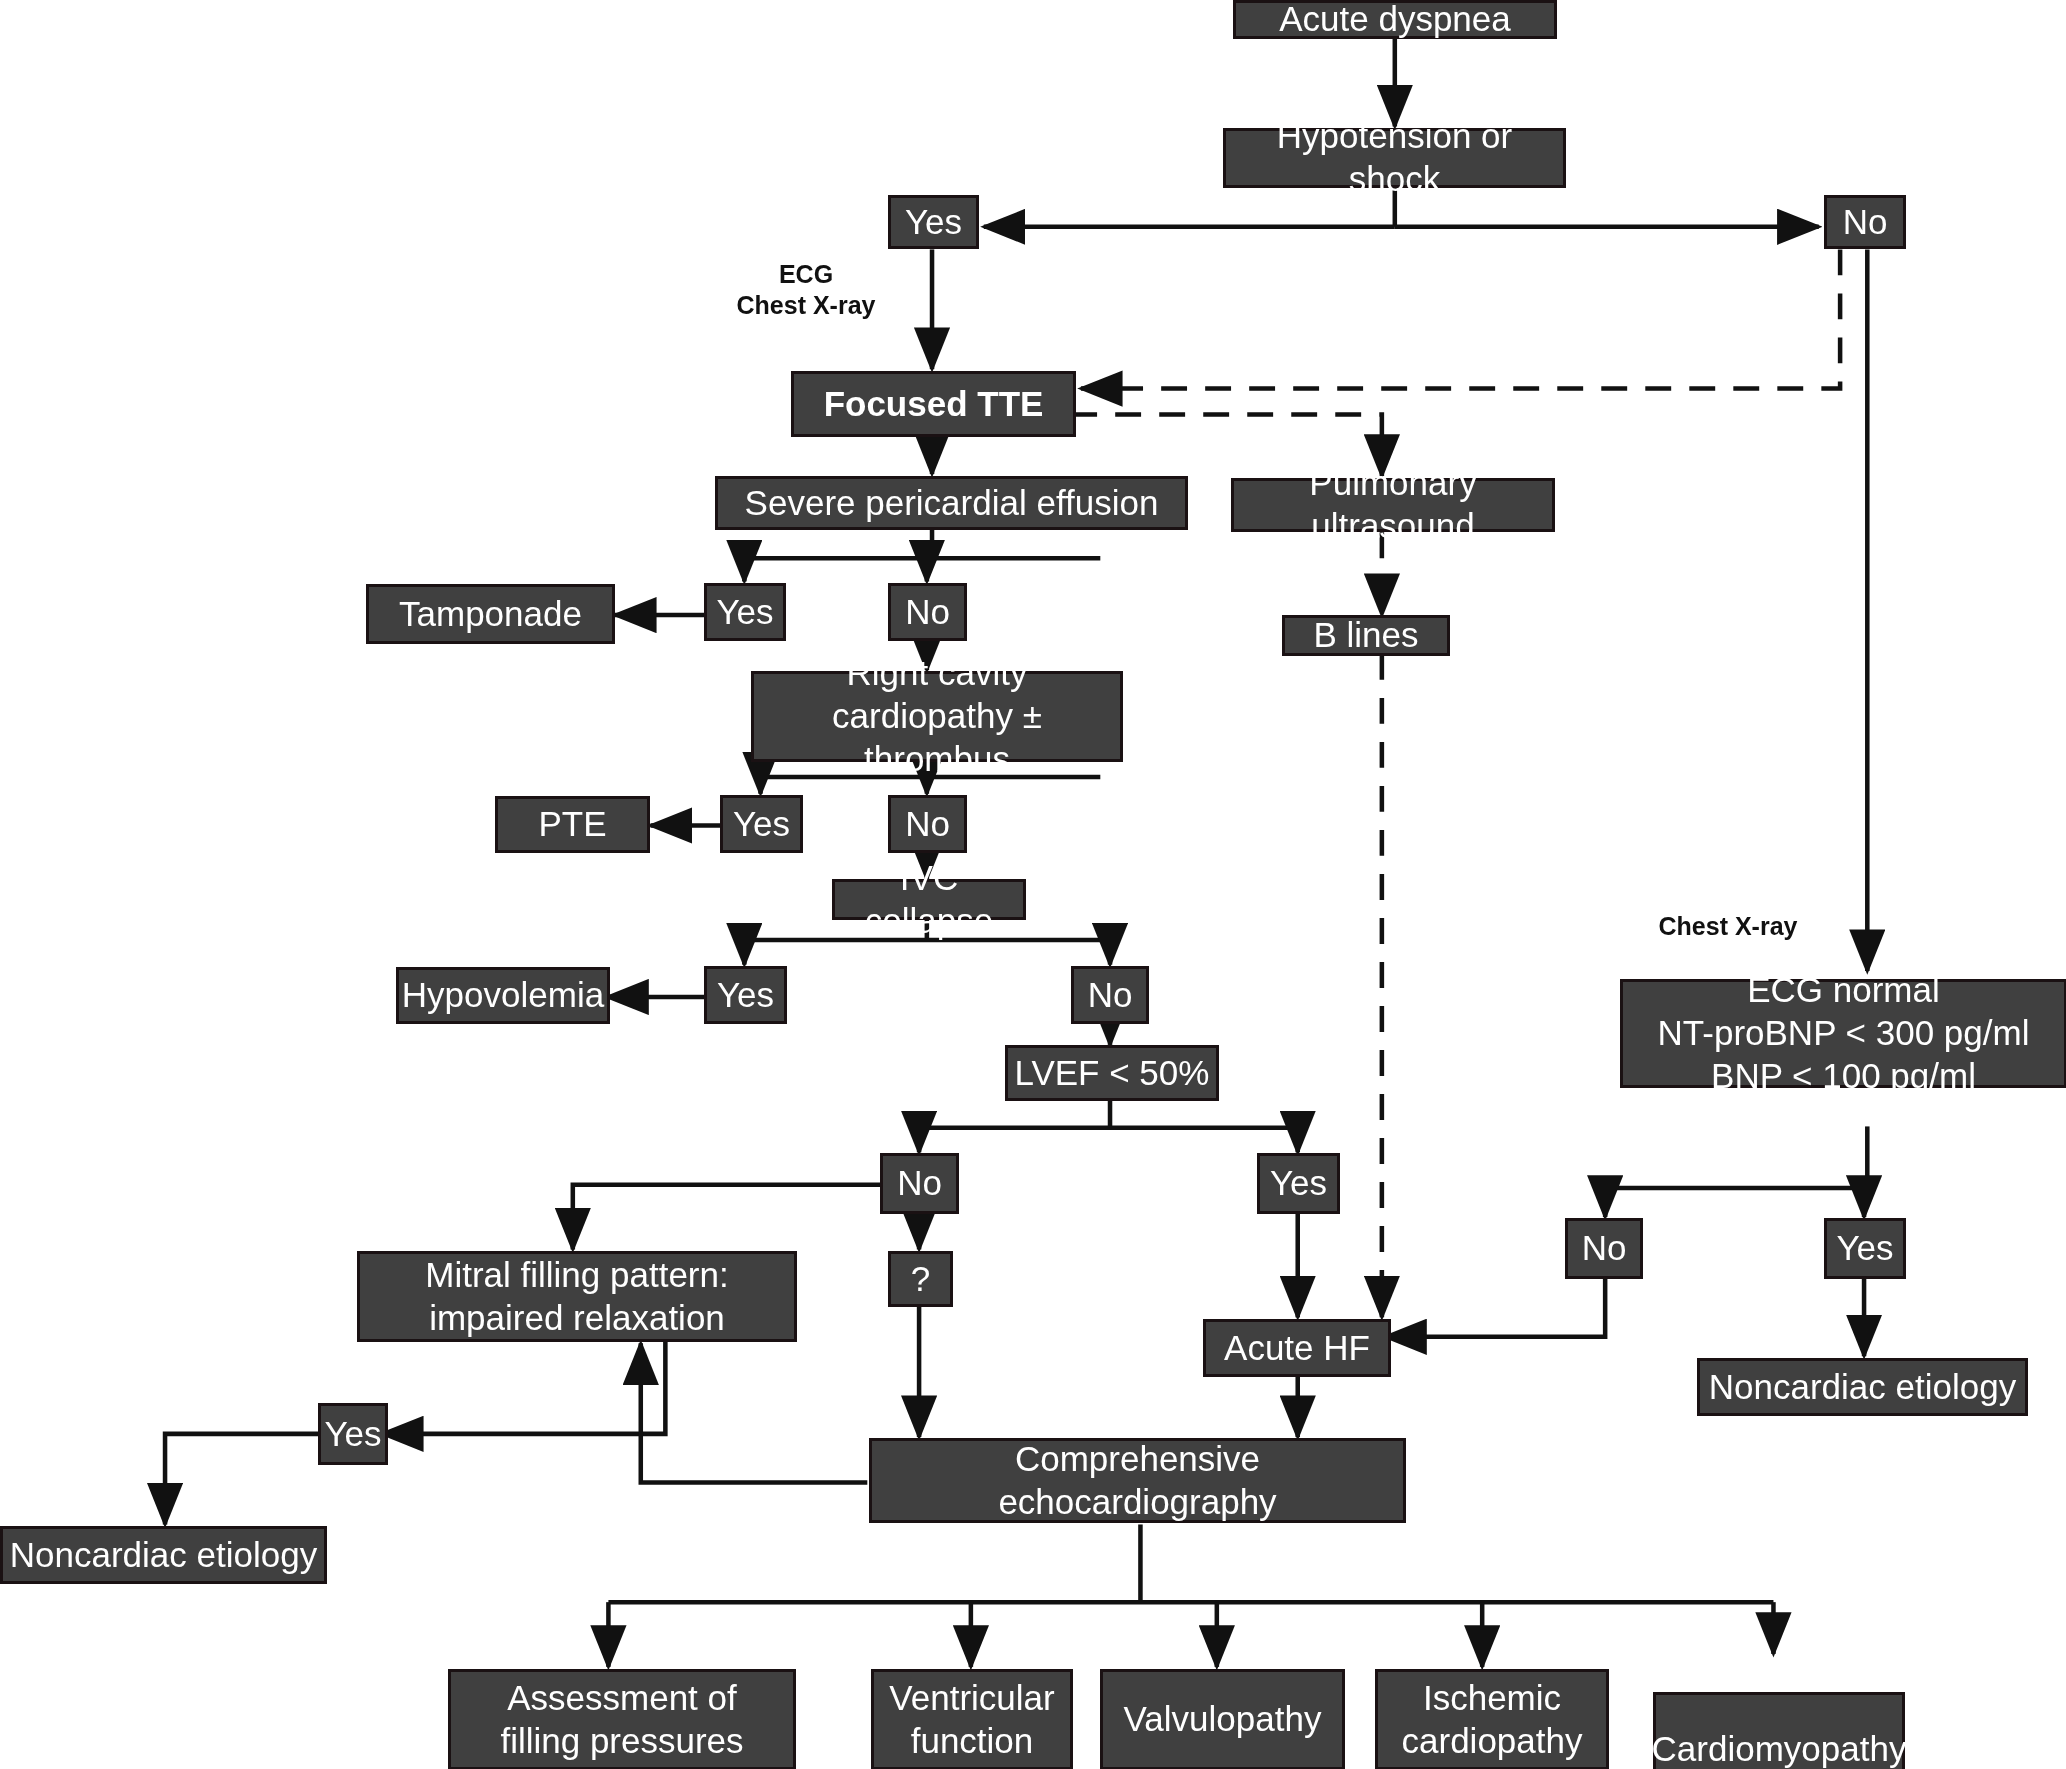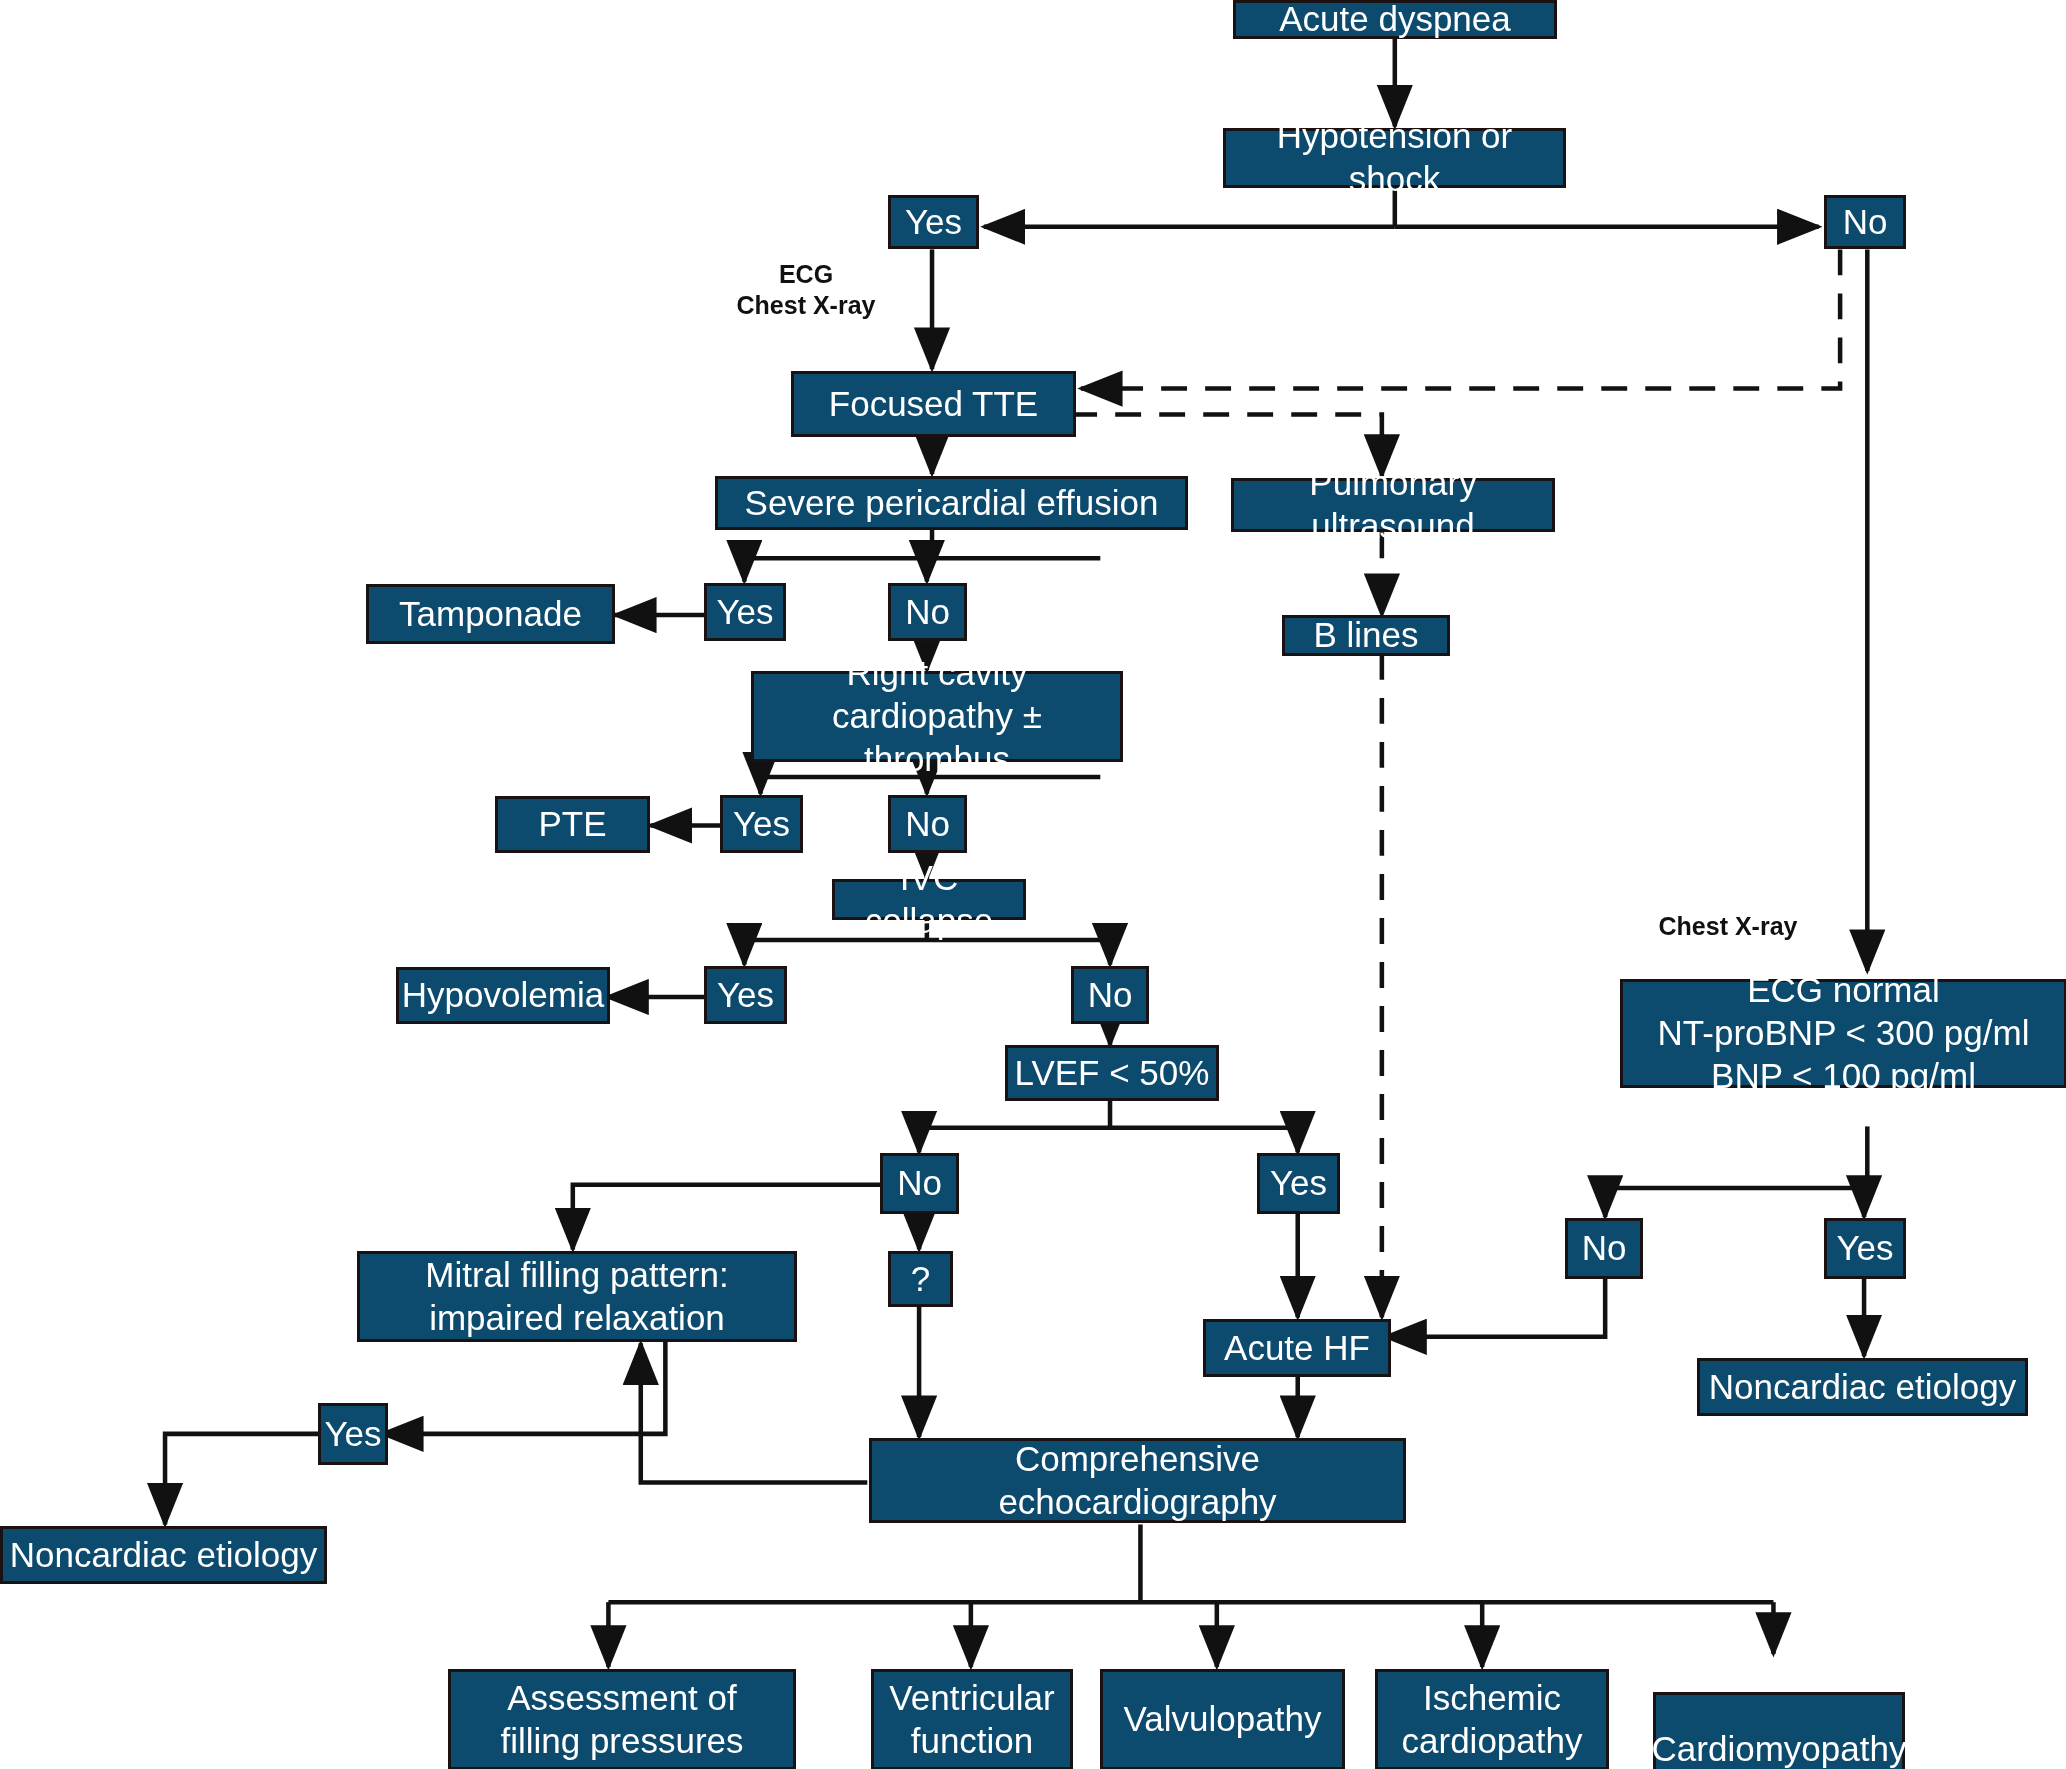--- a/index.html
+++ b/index.html
@@ -13,21 +13,21 @@
   #canvas {
     position: relative;
     width: 2066px;
     height: 1770px;
     background: #ffffff;
     overflow: hidden;
   }
   .node {
     position: absolute;
     box-sizing: border-box;
-    background: #0c4a6e;
+    background: #404040;
     border: 3.2px solid #1a1113;
     color: #ffffff;
     display: flex;
     align-items: center;
     justify-content: center;
     text-align: center;
     line-height: 1.22;
     font-family: "Liberation Sans", sans-serif;
     font-size: 35px;
     font-weight: 400;
@@ -159,21 +159,21 @@
 
   <div class="node" style="left:1223px; top:128px; width:343px; height:60px;">Hypotension or shock</div>
 
   <div class="node" style="left:888px; top:195px; width:91px; height:54px;">Yes</div>
 
   <div class="node" style="left:1824px; top:195px; width:82px; height:54px;">No</div>
 
   <div class="edge-label" style="left:712px; top:259px; width:188px; text-align:center;">ECG
 Chest X-ray</div>
 
-  <div class="node" style="left:791px; top:371px; width:285px; height:66px;">Focused TTE</div>
+  <div class="node" style="left:791px; top:371px; width:285px; height:66px;font-weight:bold;">Focused TTE</div>
 
   <div class="node" style="left:715px; top:476px; width:473px; height:54px;">Severe pericardial effusion</div>
 
   <div class="node" style="left:1231px; top:478px; width:324px; height:54px;">Pulmonary ultrasound</div>
 
   <div class="node" style="left:704px; top:583px; width:82px; height:58px;">Yes</div>
 
   <div class="node" style="left:888px; top:583px; width:79px; height:58px;">No</div>
 
   <div class="node" style="left:366px; top:584px; width:249px; height:60px;">Tamponade</div>

